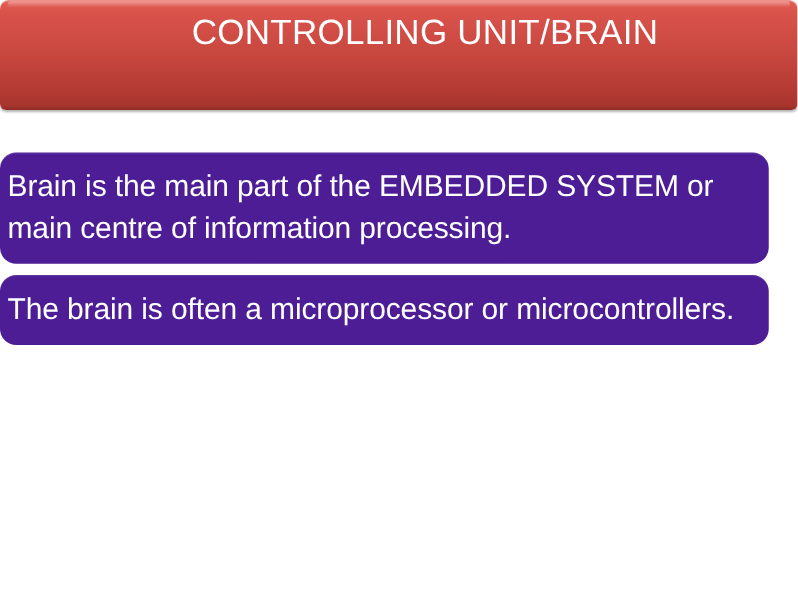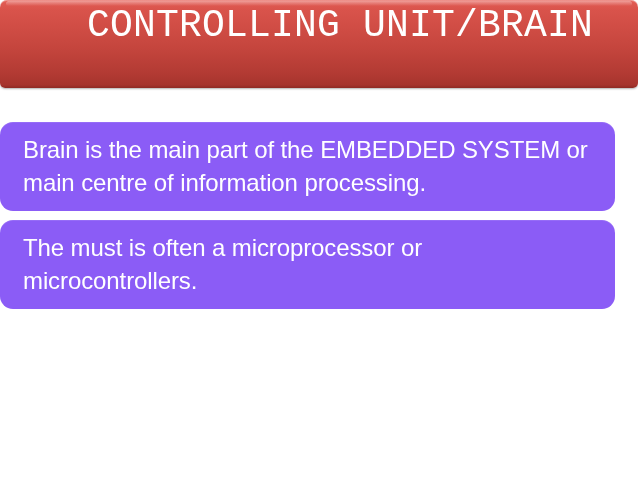--- a/index.html
+++ b/index.html
@@ -46,43 +46,43 @@
     background: linear-gradient(to bottom, rgba(255,255,255,0.38), rgba(255,255,255,0.0));
     pointer-events: none;
   }
   .banner-title {
     position: absolute;
     left: 0;
     right: 0;
     top: 4px;
     text-align: center;
     color: #ffffff;
-    font-size: 38px;
+    font-size: 28px;
     font-weight: 400;
     letter-spacing: 0.2px;
     line-height: 44px;
     white-space: nowrap;
-    font-family: Liberation Mono, monospace;
+    font-family: Liberation Sans, sans-serif;
     margin-left: 42px;
   }
 
   
   .boxes {
     position: absolute;
     left: 0;
     top: 122px;
     width: 638px;
   }
   .stmt-box {
     position: relative;
     width: 615px;
-    background: #8b5cf6;
+    background: #4c1d95;
     border-radius: 13px;
     box-sizing: border-box;
-    padding: 11px 16px 12px 23px;
+    padding: 11px 16px 12px 6px;
     margin-bottom: 9px;
     box-shadow: inset 0 1px 0 rgba(255,255,255,0.10);
   }
   .stmt-text {
     color: #ffffff;
     font-size: 24px;
     line-height: 33px;
     font-weight: 400;
     font-family: "Liberation Sans", sans-serif;
     white-space: pre-line;
@@ -98,16 +98,16 @@
 </div>
 
 <div class="boxes">
 
   <div class="stmt-box">
     <div class="stmt-text">Brain is the main part of the EMBEDDED SYSTEM or main centre of information processing.</div>
   </div>
 
 
   <div class="stmt-box">
-    <div class="stmt-text">The must is often a microprocessor or microcontrollers.</div>
+    <div class="stmt-text">The brain is often a microprocessor or microcontrollers.</div>
   </div>
 
 </div>
 
 </body></html>

